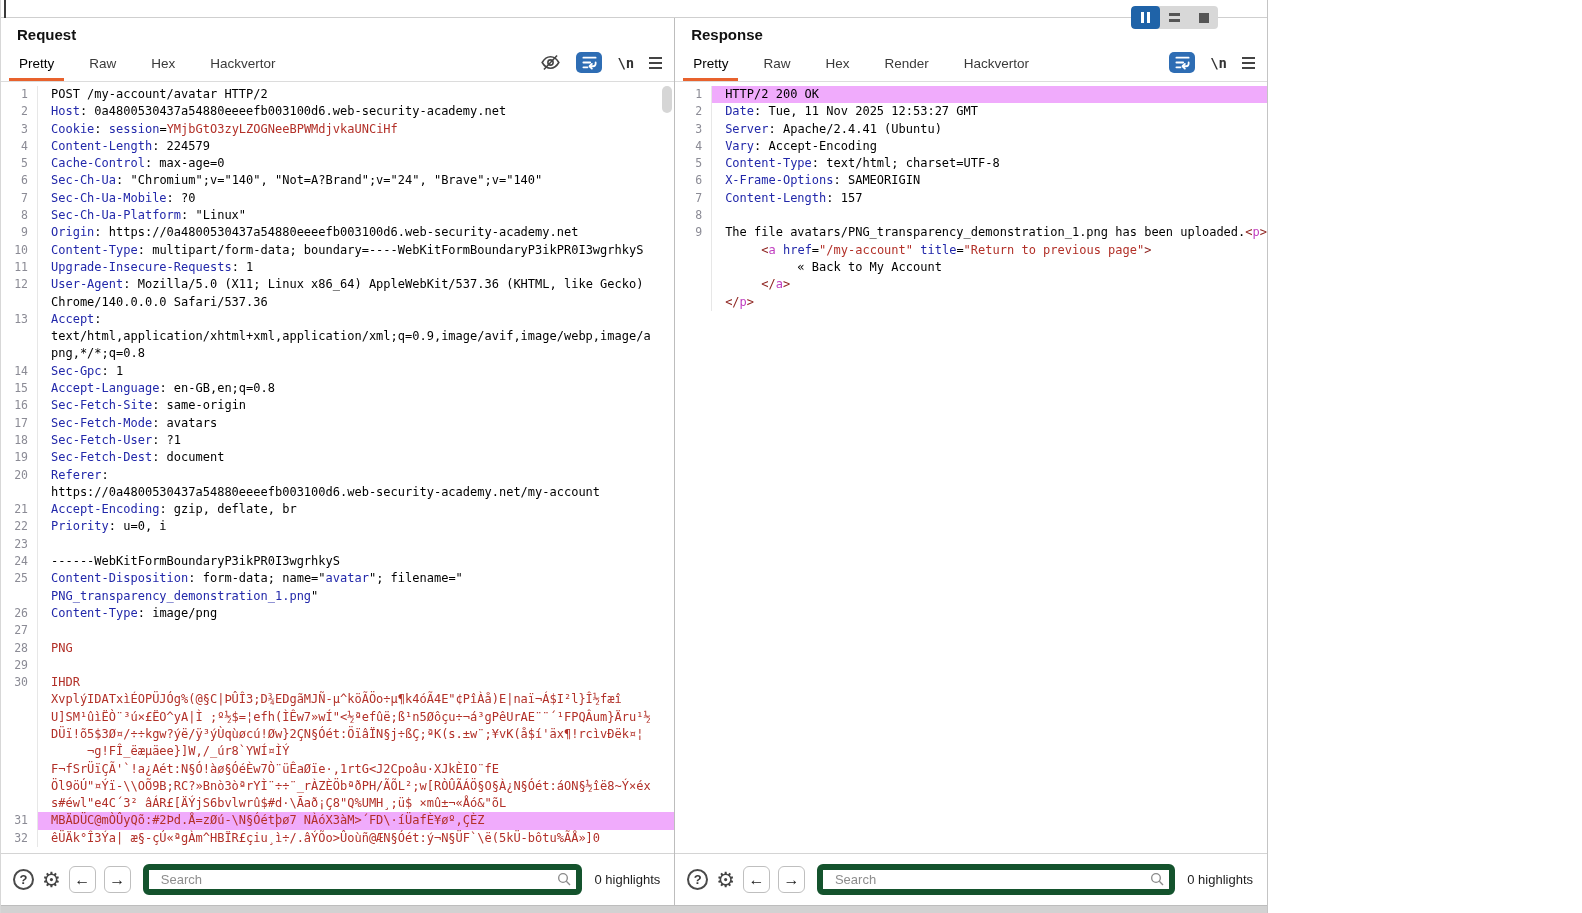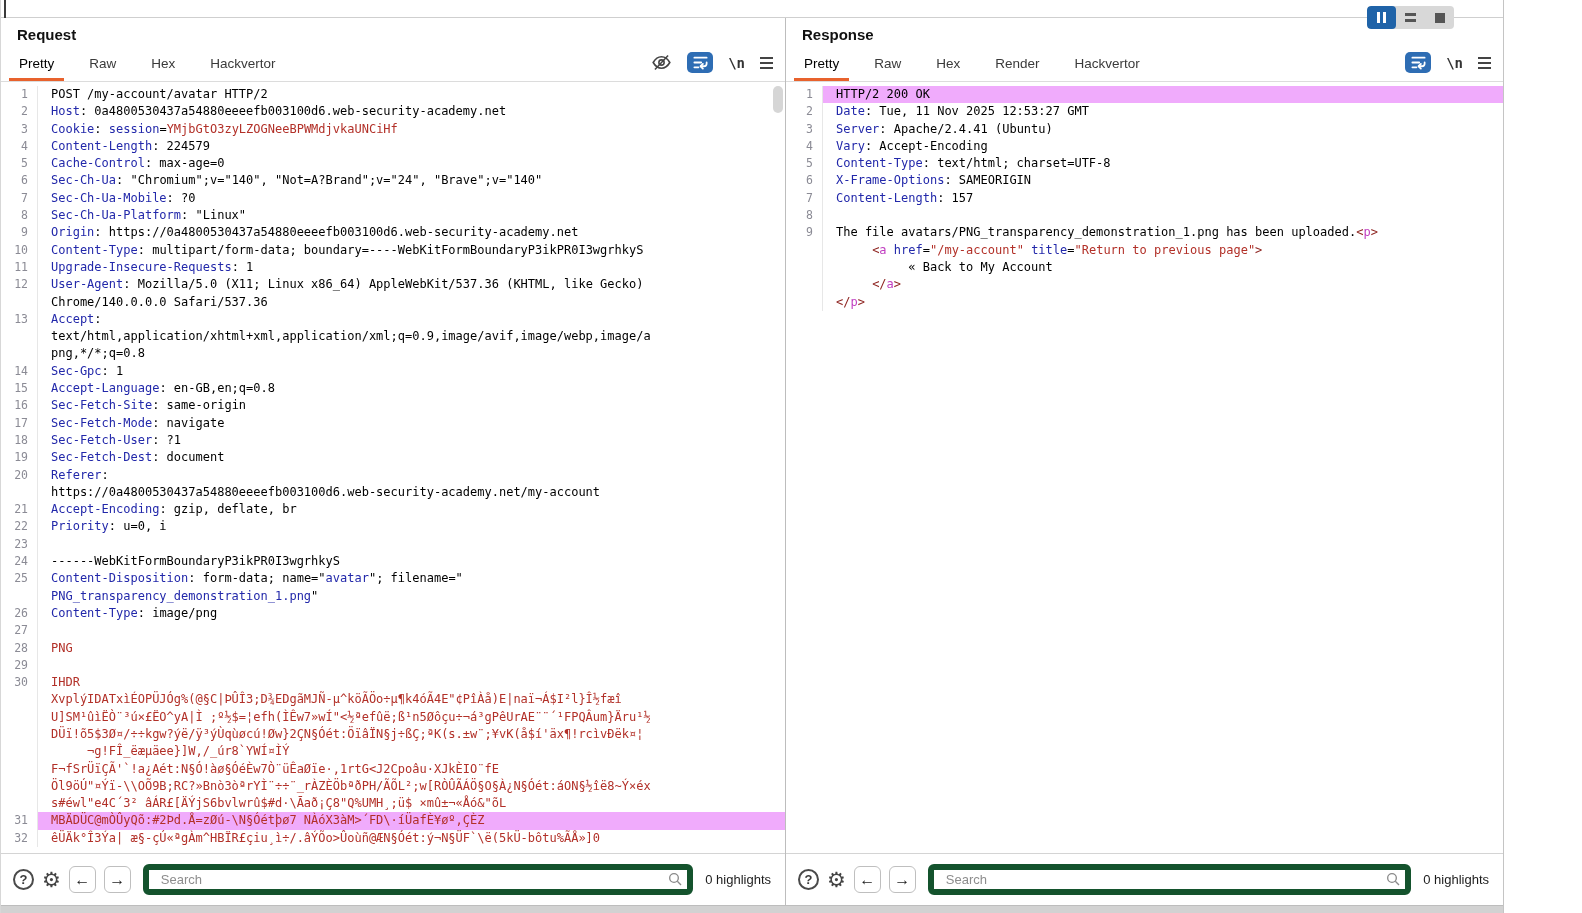--- a/index.html
+++ b/index.html
@@ -1,18 +1,18 @@
 <!DOCTYPE html>
 <html><head>
 <meta charset="utf-8">
 <style>
   * { box-sizing: border-box; margin: 0; padding: 0; }
   html,body { width:1582px; height:913px; overflow:hidden; background:#ffffff;
               font-family:"Liberation Sans", sans-serif; }
-  .app { position:relative; width:1504px; height:913px; background:#fff;
+  .app { position:relative; width:1268px; height:913px; background:#fff;
          border-left:1px solid #d7d7d7; border-right:1px solid #c4c4c4; }
   .top-strip { position:relative; height:18px; background:#fff; border-bottom:1px solid #cfcfcf; }
   .tab-notch { position:absolute; left:3px; top:0; width:2px; height:18px; background:#3a3a3a; }
 
   .layout-switch { position:absolute; top:6px; right:49px; display:flex; background:#d8d8d8;
                    border-radius:4px; overflow:hidden; z-index:5; }
   .layout-btn { width:29px; height:23px; display:flex; align-items:center; justify-content:center;
                 background:transparent; border:none; cursor:pointer; }
   .layout-btn.active { background:#1f63a8; border-radius:4px; }
   .ic-pause { display:flex; gap:3px; }
@@ -223,21 +223,21 @@
             <div class="row">
               <span class="ln">15</span>
               <span class="code"><span class="tk-k">Accept-Language</span><span class="tk-t">: en-GB,en;q=0.8</span></span>
             </div>
             <div class="row">
               <span class="ln">16</span>
               <span class="code"><span class="tk-k">Sec-Fetch-Site</span><span class="tk-t">: same-origin</span></span>
             </div>
             <div class="row">
               <span class="ln">17</span>
-              <span class="code"><span class="tk-k">Sec-Fetch-Mode</span><span class="tk-t">: navigate</span></span>
+              <span class="code"><span class="tk-k">Sec-Fetch-Mode</span><span class="tk-t">: avatars</span></span>
             </div>
             <div class="row">
               <span class="ln">18</span>
               <span class="code"><span class="tk-k">Sec-Fetch-User</span><span class="tk-t">: ?1</span></span>
             </div>
             <div class="row">
               <span class="ln">19</span>
               <span class="code"><span class="tk-k">Sec-Fetch-Dest</span><span class="tk-t">: document</span></span>
             </div>
             <div class="row">

